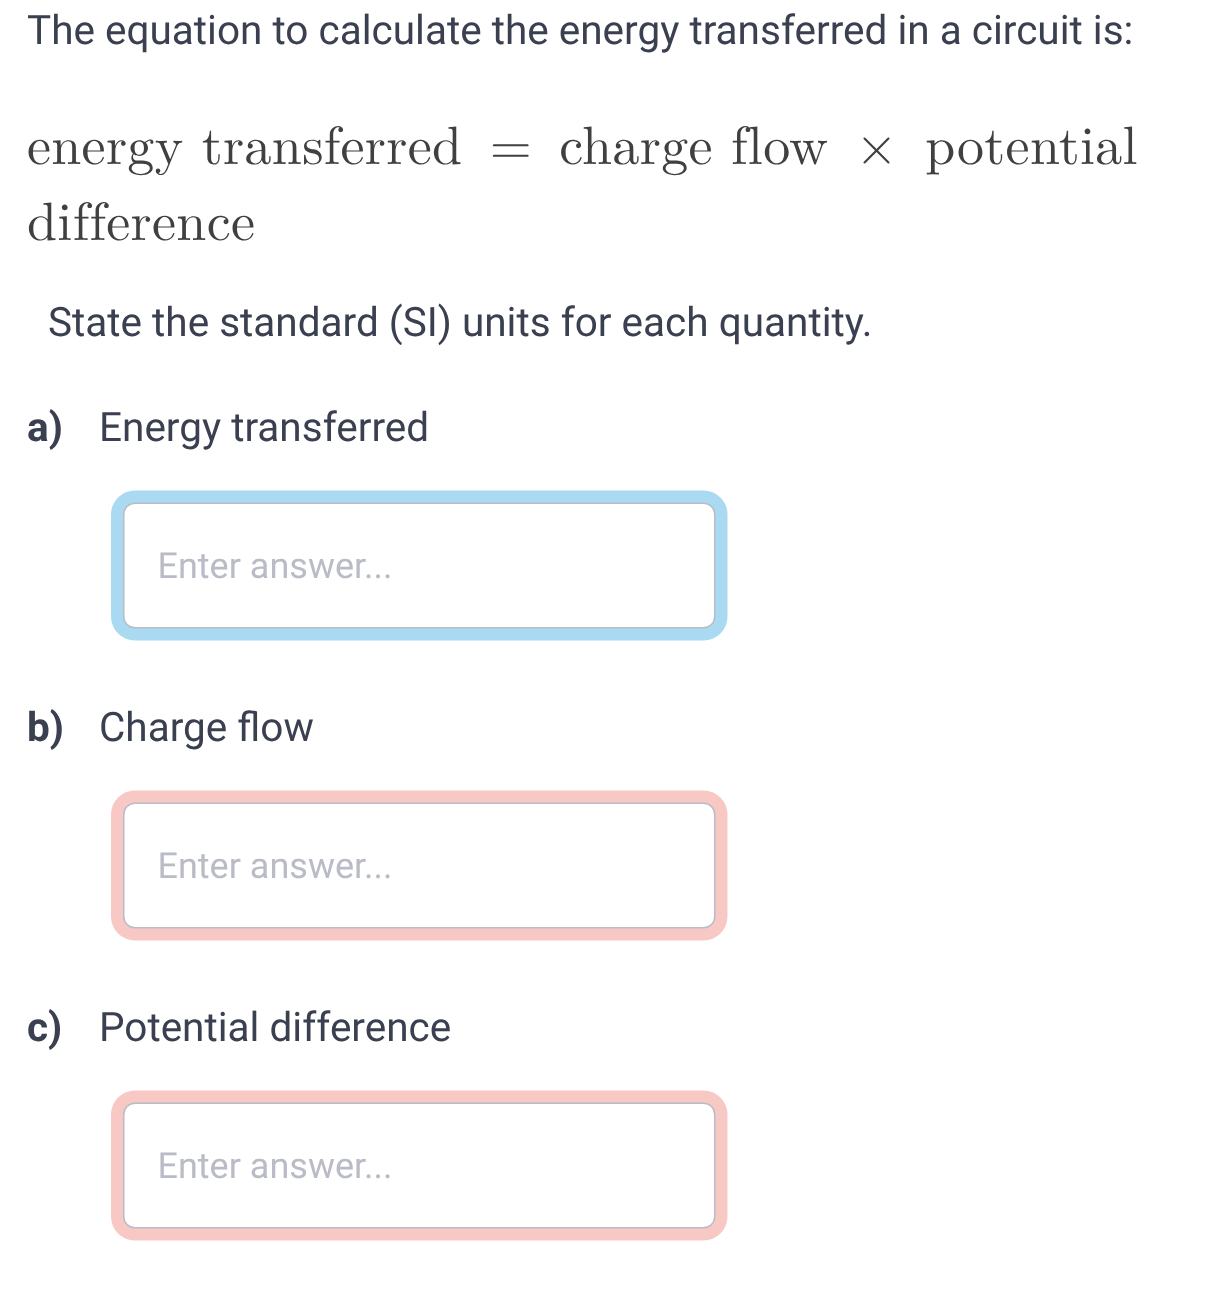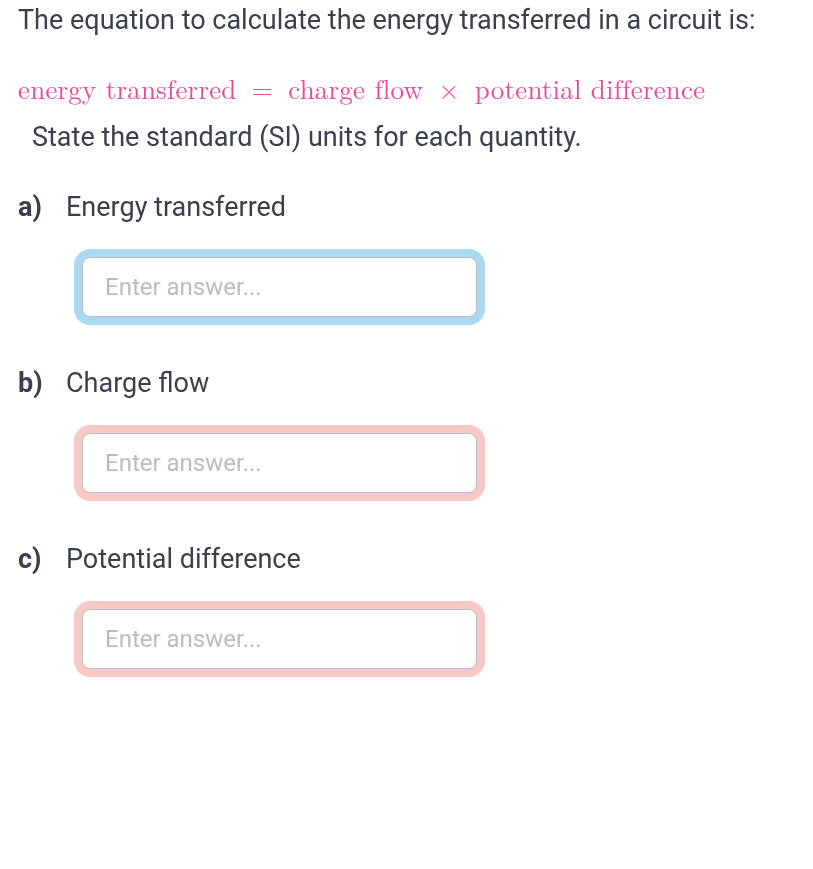--- a/index.html
+++ b/index.html
@@ -16,23 +16,23 @@
   }
   .intro {
     font-size: 27px;
     line-height: 1.5;
     color: #3a4050;
     margin: 0 0 28px 0;
     font-weight: 400;
   }
   .equation {
     font-family: "Latin Modern Roman", "CMU Serif", Georgia, "Times New Roman", serif;
-    font-size: 27px;
-    color: #ec4899;
-    margin: 0 0 10px 0;
+    font-size: 36px;
+    color: #404040;
+    margin: 0 0 24px 0;
     letter-spacing: 0.2px;
   }
   .equation .eq { margin: 0 6px; }
   .equation .times { margin: 0 6px; }
   .instruction {
     font-size: 27px;
     line-height: 1.5;
     color: #3a4050;
     margin: 0 0 34px 14px;
     font-weight: 400;
@@ -64,21 +64,21 @@
     border-radius: 16px;
   }
   .answer-wrap.focus {
     background: #aadaf2;
   }
   .answer-wrap.error {
     background: #f8c9c4;
   }
   .answer-input {
     width: 395px;
-    height: 60px;
+    height: 84px;
     border: 1.5px solid #b9bcc6;
     border-radius: 8px;
     background: #fff;
     padding: 0 22px;
     font-size: 24px;
     color: #3a4050;
     font-family: inherit;
     outline: none;
   }
   .answer-input::placeholder {

